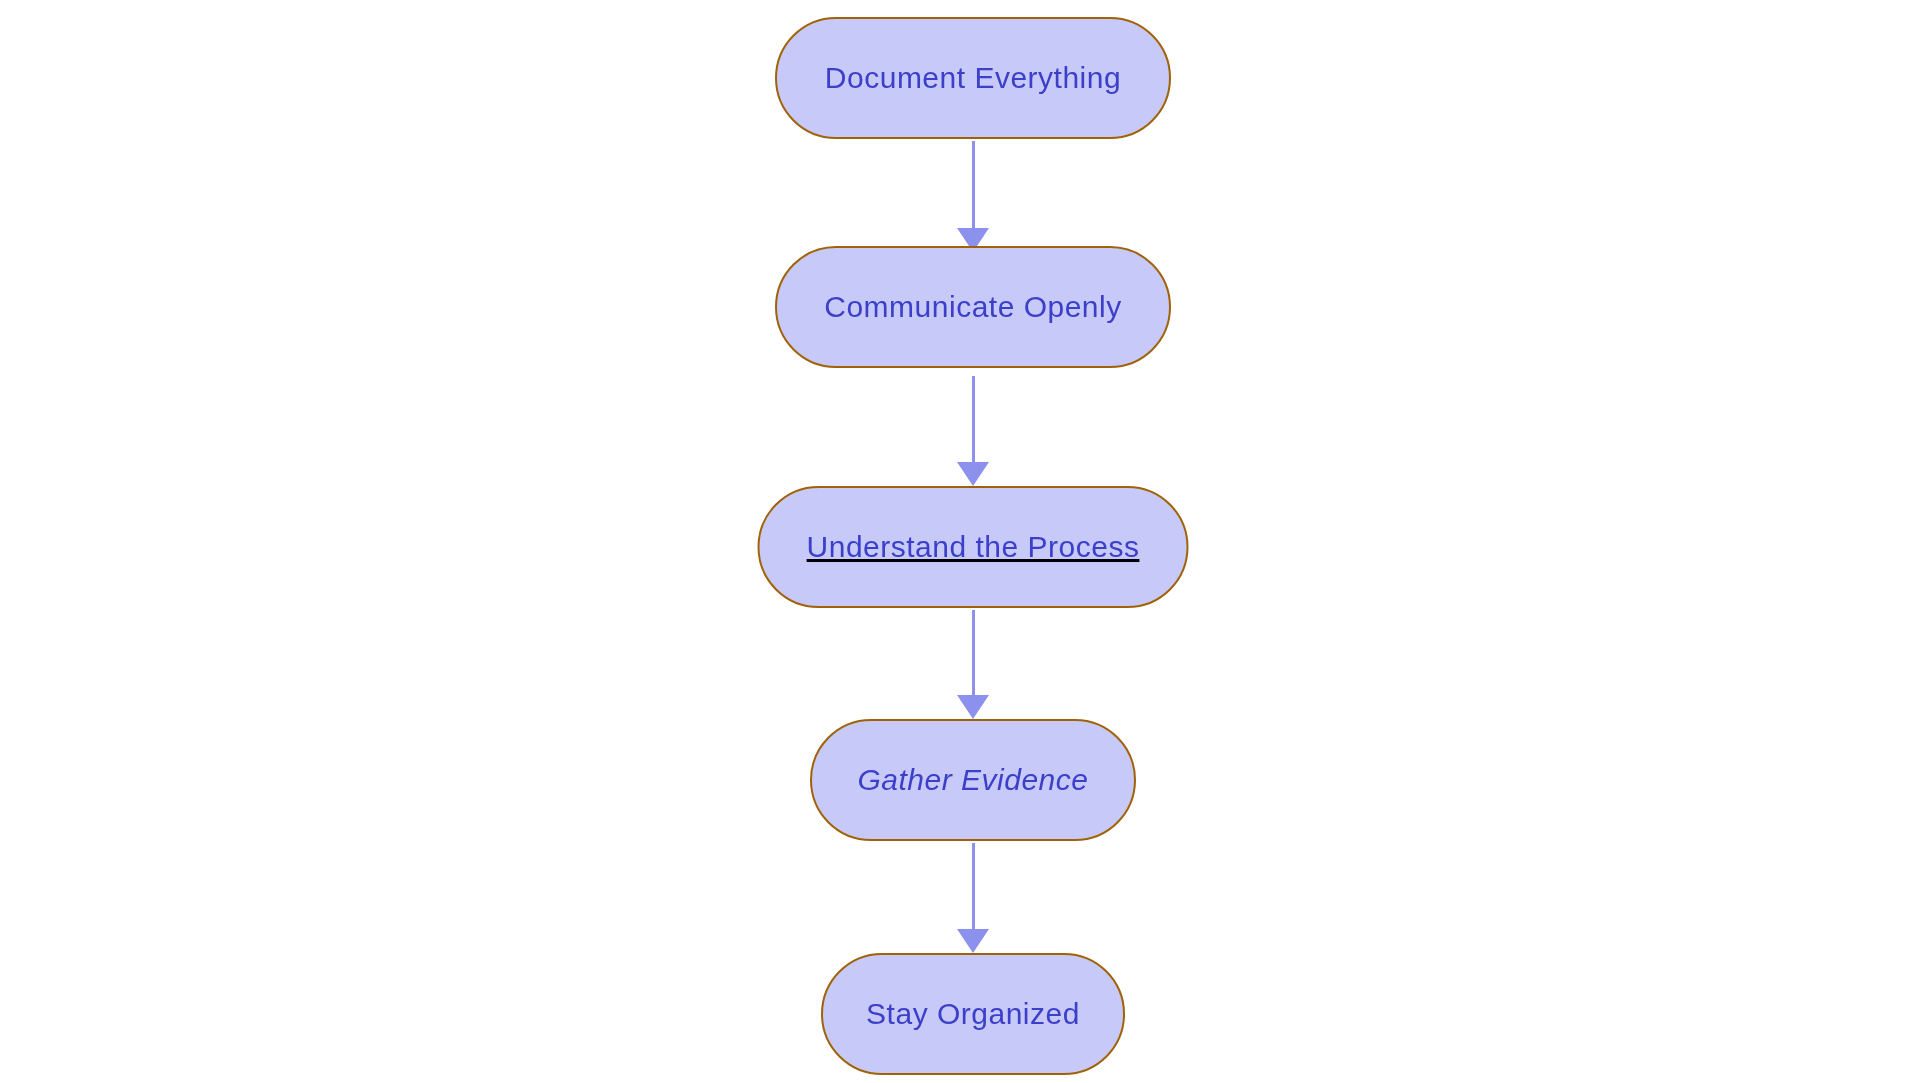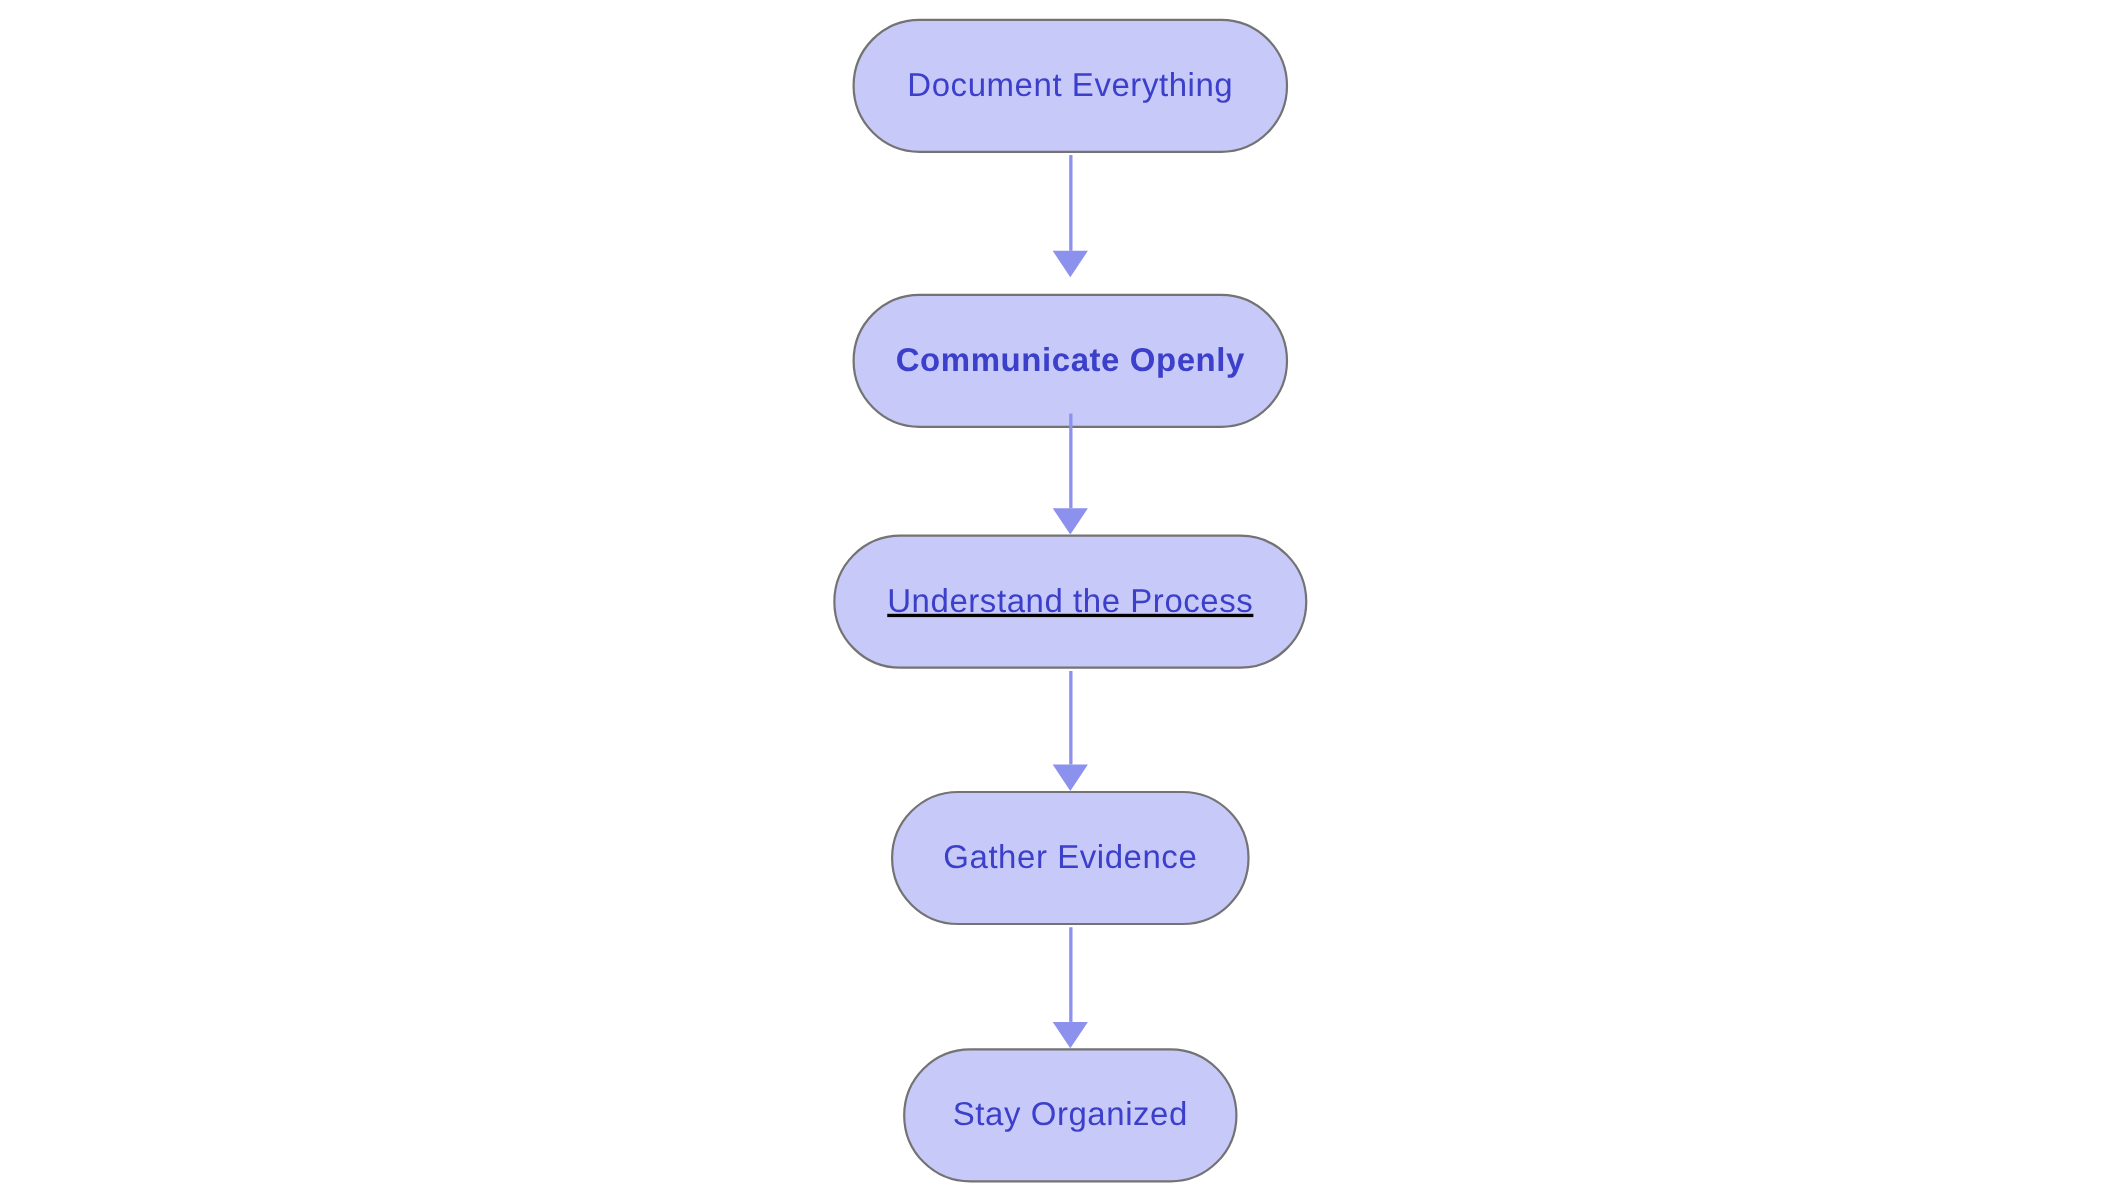--- a/index.html
+++ b/index.html
@@ -15,36 +15,36 @@
     overflow: hidden;
     font-family: "Liberation Sans", sans-serif;
   }
   .node {
     position: absolute;
     left: 973px;
     transform: translateX(-50%);
     height: 122px;
     box-sizing: border-box;
     background: #c7c9f8;
-    border: 2px solid #737373;
+    border: 2px solid #a16207;
     border-radius: 61px;
     display: flex;
     align-items: center;
     justify-content: center;
   }
   .node-label {
     color: #3b3fc9;
     font-size: 30px;
     letter-spacing: 0.5px;
     white-space: nowrap;
   }
   .n1 { top: 17px;  width: 396px; }
-  .n2 { top: 267px; width: 396px; font-weight: bold; }
+  .n2 { top: 246px; width: 396px; }
   .n3 { top: 486px; width: 431px; text-decoration: underline; }
-  .n4 { top: 719px; width: 326px; }
+  .n4 { top: 719px; width: 326px; font-style: italic; }
   .n5 { top: 953px; width: 304px; }
 
   .arrow {
     position: absolute;
     left: 973px;
     transform: translateX(-50%);
     width: 32px;
     display: flex;
     flex-direction: column;
     align-items: center;

